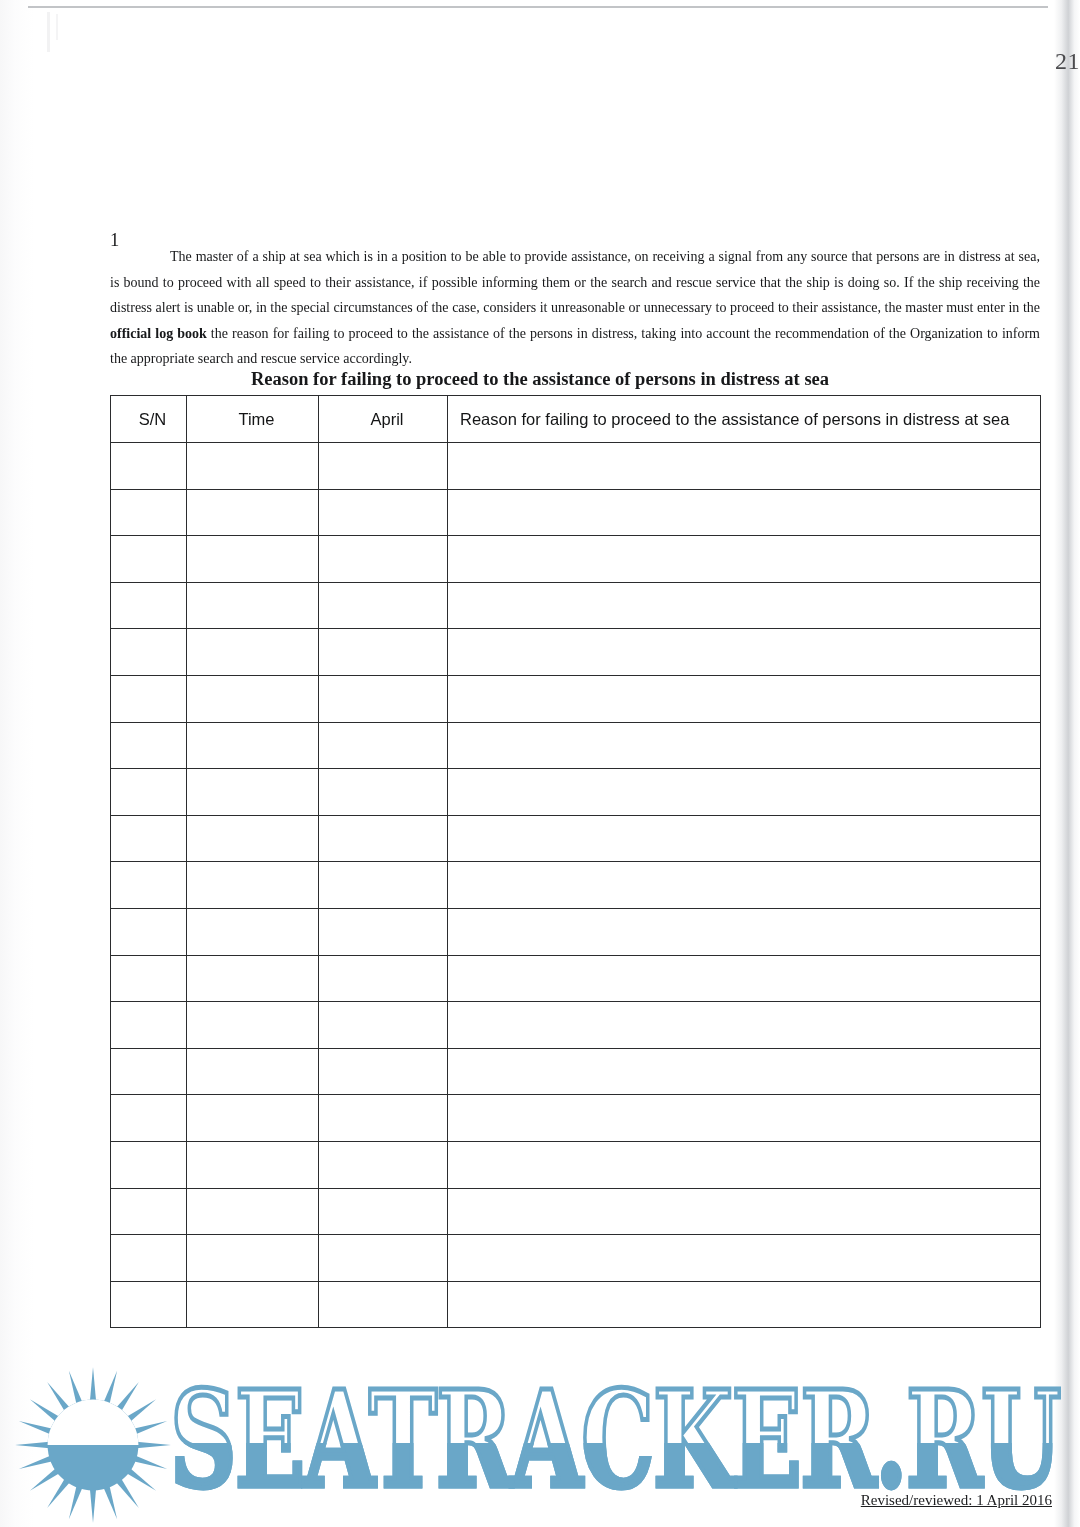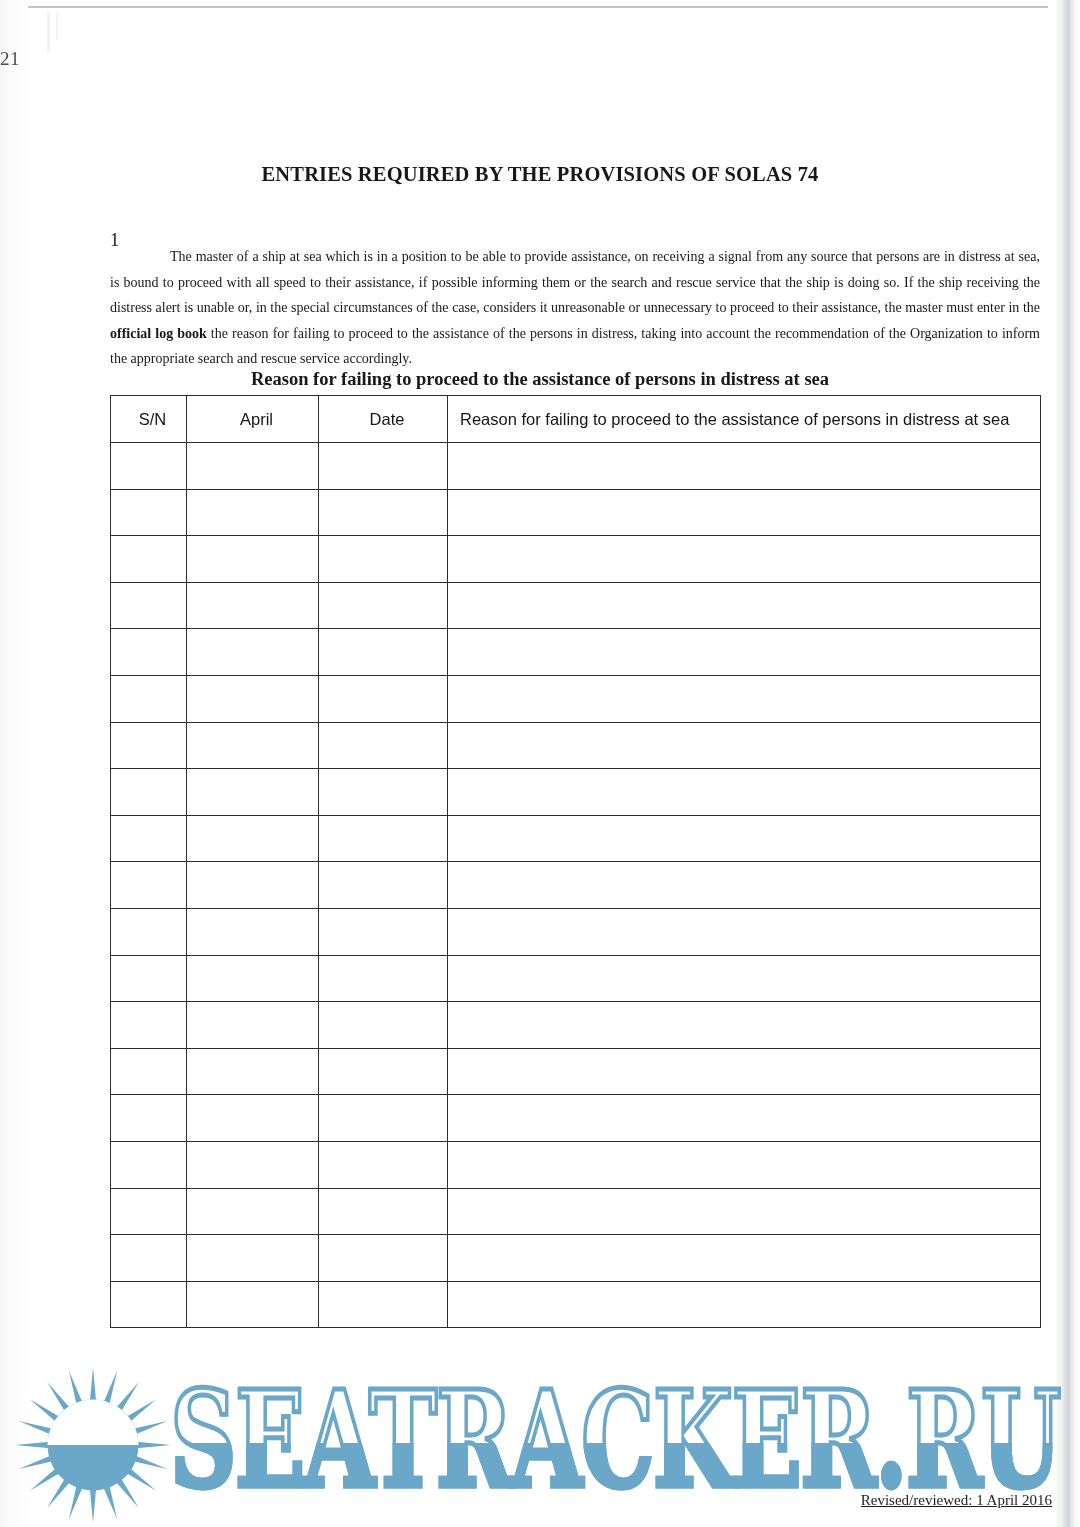--- a/index.html
+++ b/index.html
@@ -59,22 +59,22 @@
     background: rgba(180,182,186,0.5);
     pointer-events: none;
   }
 
   
   .page-number {
     position: absolute;
     top: 48px;
     left: 0;
     width: 1080px;
-    text-align: left;
-    font-size: 19px;
+    text-align: right;
+    font-size: 24px;
     color: #4b4b4e;
     letter-spacing: 0.5px;
   }
 
   
   .doc-title {
     position: absolute;
     top: 163px;
     left: 0;
     width: 1080px;
@@ -216,21 +216,20 @@
 <div class="page">
 
   <div class="scan-edge-left"></div>
   <div class="scan-edge-right"></div>
   <div class="scan-top-line"></div>
   <div class="scan-speck" style="left:47px; top:12px; width:3px; height:40px; opacity:.35;"></div>
   <div class="scan-speck" style="left:56px; top:14px; width:2px; height:26px; opacity:.3;"></div>
 
   <div class="page-number">21</div>
 
-  <div class="doc-title">ENTRIES REQUIRED BY THE PROVISIONS OF SOLAS 74</div>
 
 
   <div class="para-wrap">
     <span class="para-num">1</span>
     <p class="para-body">
       <span>The master of a ship at sea which is in a position to be able to provide assistance, on receiving a signal from any source that persons are in distress at sea, is bound to proceed with all speed to their assistance, if possible informing them or the search and rescue service that the ship is doing so. If the ship receiving the distress alert is unable or, in the special circumstances of the case, considers it unreasonable or unnecessary to proceed to their assistance, the master must enter in the </span><b>official log book</b><span> the reason for failing to proceed to the assistance of the persons in distress, taking into account the recommendation of the Organization to inform the appropriate search and rescue service accordingly.</span>
     </p>
   </div>
 
   <div class="table-caption">Reason for failing to proceed to the assistance of persons in distress at sea</div>
@@ -238,22 +237,22 @@
   <table class="log-table">
     <colgroup>
       <col class="c-sn">
         <col class="c-date">
         <col class="c-time">
         <col class="c-reason">
     </colgroup>
     <thead>
       <tr>
         <th>S/N</th>
+        <th>Time</th>
         <th>April</th>
-        <th>Date</th>
         <th class="th-reason">Reason for failing to proceed to the assistance of persons in distress at sea</th>
       </tr>
     </thead>
     <tbody id="log-table-body">
         <tr>
           <td></td>
           <td></td>
           <td></td>
           <td></td>
         </tr>

